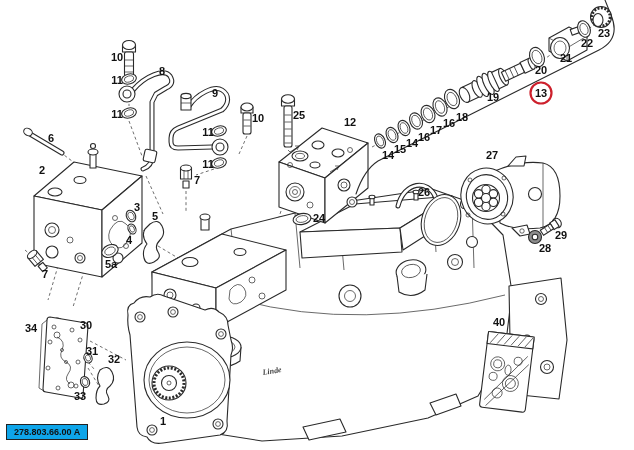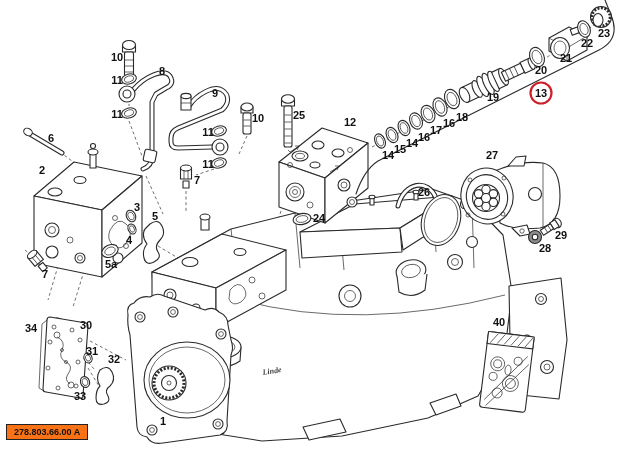--- a/index.html
+++ b/index.html
@@ -8,21 +8,21 @@
   #diagram{position:absolute;left:0;top:0;}
   .ln{fill:none;stroke:#2a2a2a;stroke-width:1.1;stroke-linejoin:round;stroke-linecap:round;}
   .thin{fill:none;stroke:#2a2a2a;stroke-width:0.7;stroke-linejoin:round;}
   .fw{fill:#ffffff;stroke:#2a2a2a;stroke-width:1.1;stroke-linejoin:round;}
   .dash{fill:none;stroke:#4a4a4a;stroke-width:0.8;stroke-dasharray:3 2.6;}
   .po{fill:none;stroke:#2a2a2a;stroke-width:5;stroke-linecap:round;stroke-linejoin:round;}
   .pi{fill:none;stroke:#ffffff;stroke-width:2.8;stroke-linecap:round;stroke-linejoin:round;}
   .callout{font:bold 11px "Liberation Sans",sans-serif;fill:#111;}
   .brand{font:italic bold 8px "Liberation Serif",serif;fill:#444;}
   #drawing-number-box{position:absolute;left:6px;top:424px;border:1.3px solid #222;
-      background:#f97316;padding:2px 7px;font:bold 9px "Liberation Sans",sans-serif;color:#111;}
+      background:#0ea5e9;padding:2px 7px;font:bold 9px "Liberation Sans",sans-serif;color:#111;}
 </style>
 </head>
 <body>
 
 <div id="stage">
 <svg id="diagram" width="634" height="450" viewBox="0 0 634 450">
 
   <g>
     <path class="dash" d="M129,58 V71"></path>
         <path class="dash" d="M129,87 V106"></path>

